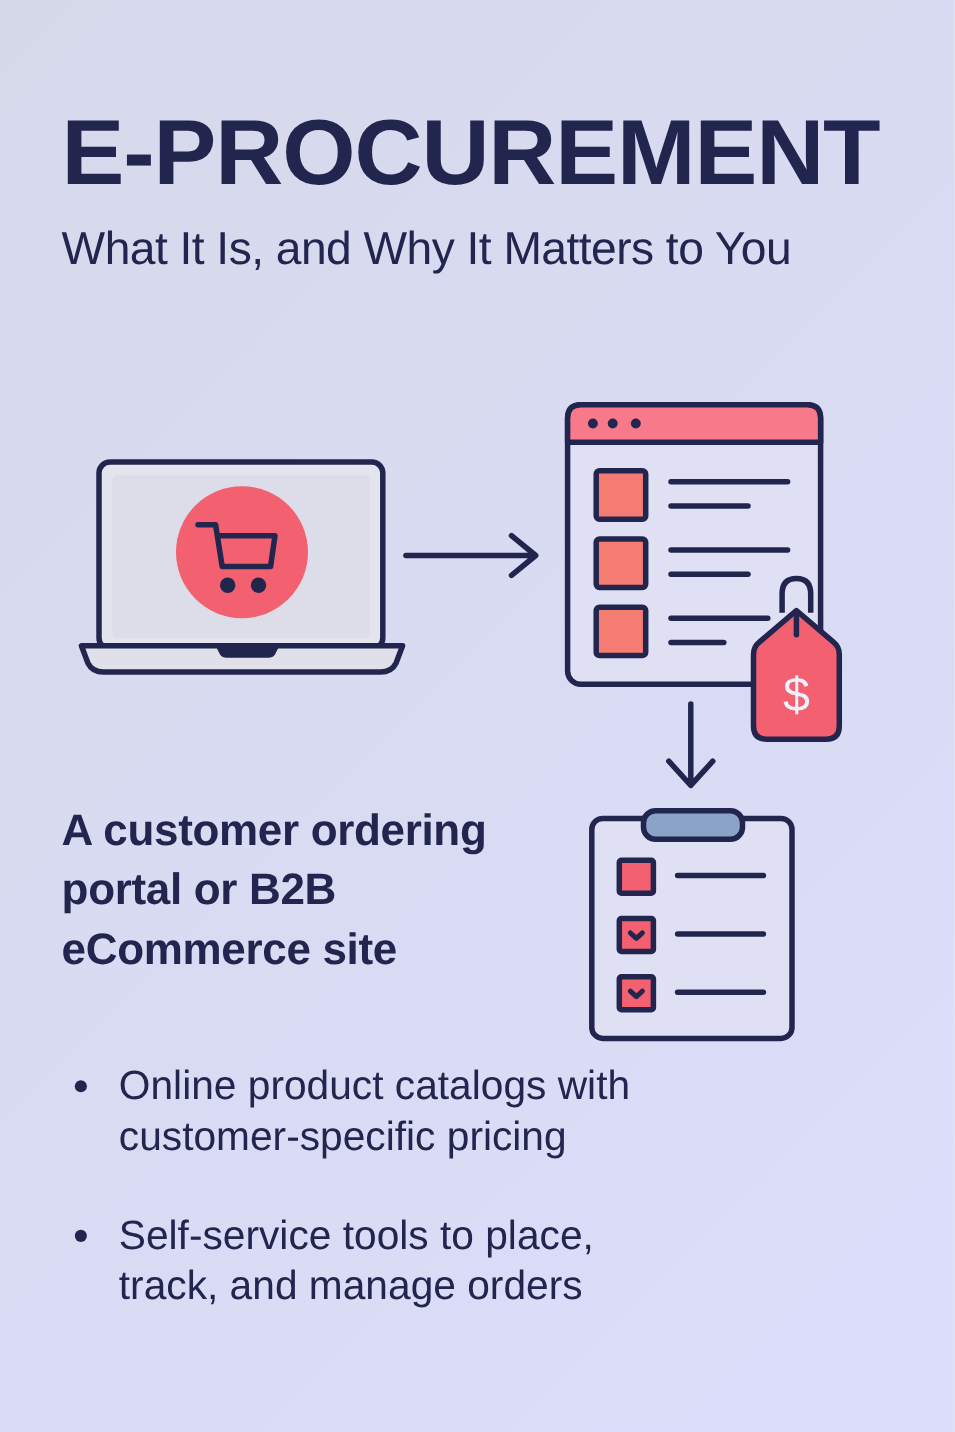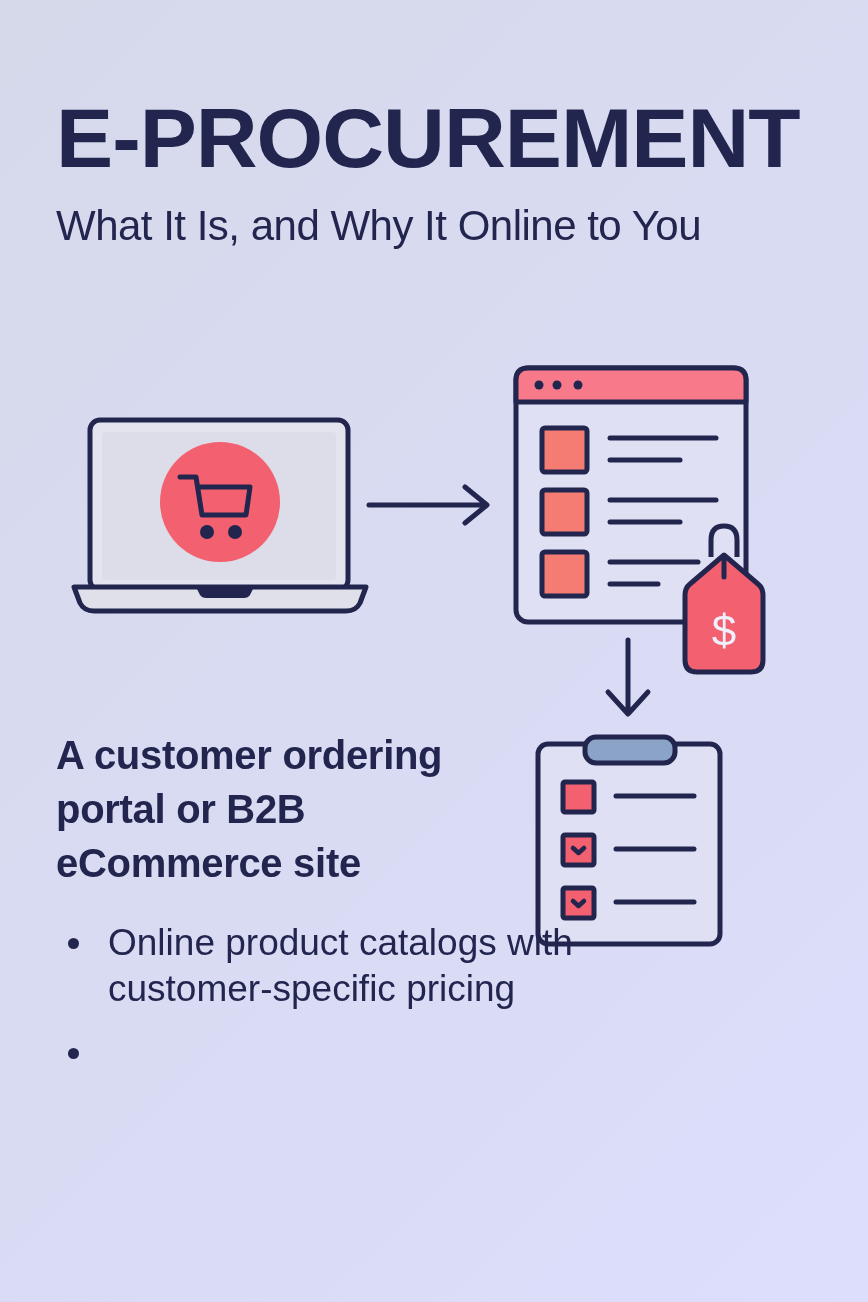--- a/index.html
+++ b/index.html
@@ -27,31 +27,32 @@
       letter-spacing: -0.3px;
     }
     .bullets {
       position: absolute; left: 56px; top: 920px; width: 600px;
       list-style: none; margin: 0; padding: 0;
     }
     .bullets li {
       position: relative; padding-left: 52px;
       font-size: 37px; line-height: 46px; margin-bottom: 18px;
       width: 500px;
+      margin-top: 44px;
     }
     .bullets li .dot {
       position: absolute; left: 12px; top: 18px;
       width: 11px; height: 11px; border-radius: 50%; background: #22264f;
     }
   </style>
 </head>
 <body>
 
 <h1 class="title">E-PROCUREMENT</h1>
-<h2 class="subtitle">What It Is, and Why It Online to You</h2>
+<h2 class="subtitle">What It Is, and Why It Matters to You</h2>
 
 <svg class="illus" style="left:68px; top:415px;" width="305" height="205" viewBox="0 0 305 205">
   <rect x="22" y="5" width="258" height="170" rx="10" fill="#e3e4ee" stroke="#22264f" stroke-width="5"></rect>
   <rect x="34" y="17" width="234" height="148" rx="4" fill="#dcdde9"></rect>
   <g>
     <circle cx="152" cy="87" r="60" fill="#f3606f"></circle>
     <path d="M112 62 H128 L134 100 H178 L182 72 H130" fill="none" stroke="#22264f" stroke-width="5" stroke-linejoin="round" stroke-linecap="round"></path>
     <circle cx="139" cy="117" r="7" fill="#22264f"></circle>
     <circle cx="167" cy="117" r="7" fill="#22264f"></circle>
   </g>
@@ -113,14 +114,15 @@
 
 <h3 class="heading">A customer ordering portal or B2B eCommerce site</h3>
 
 <ul class="bullets">
   <li>
     <span class="dot"></span>
     <span>Online product catalogs with customer-specific pricing</span>
   </li>
   <li>
     <span class="dot"></span>
+    <span>Self-service tools to place, track, and manage orders</span>
   </li>
 </ul>
 
 </body></html>

